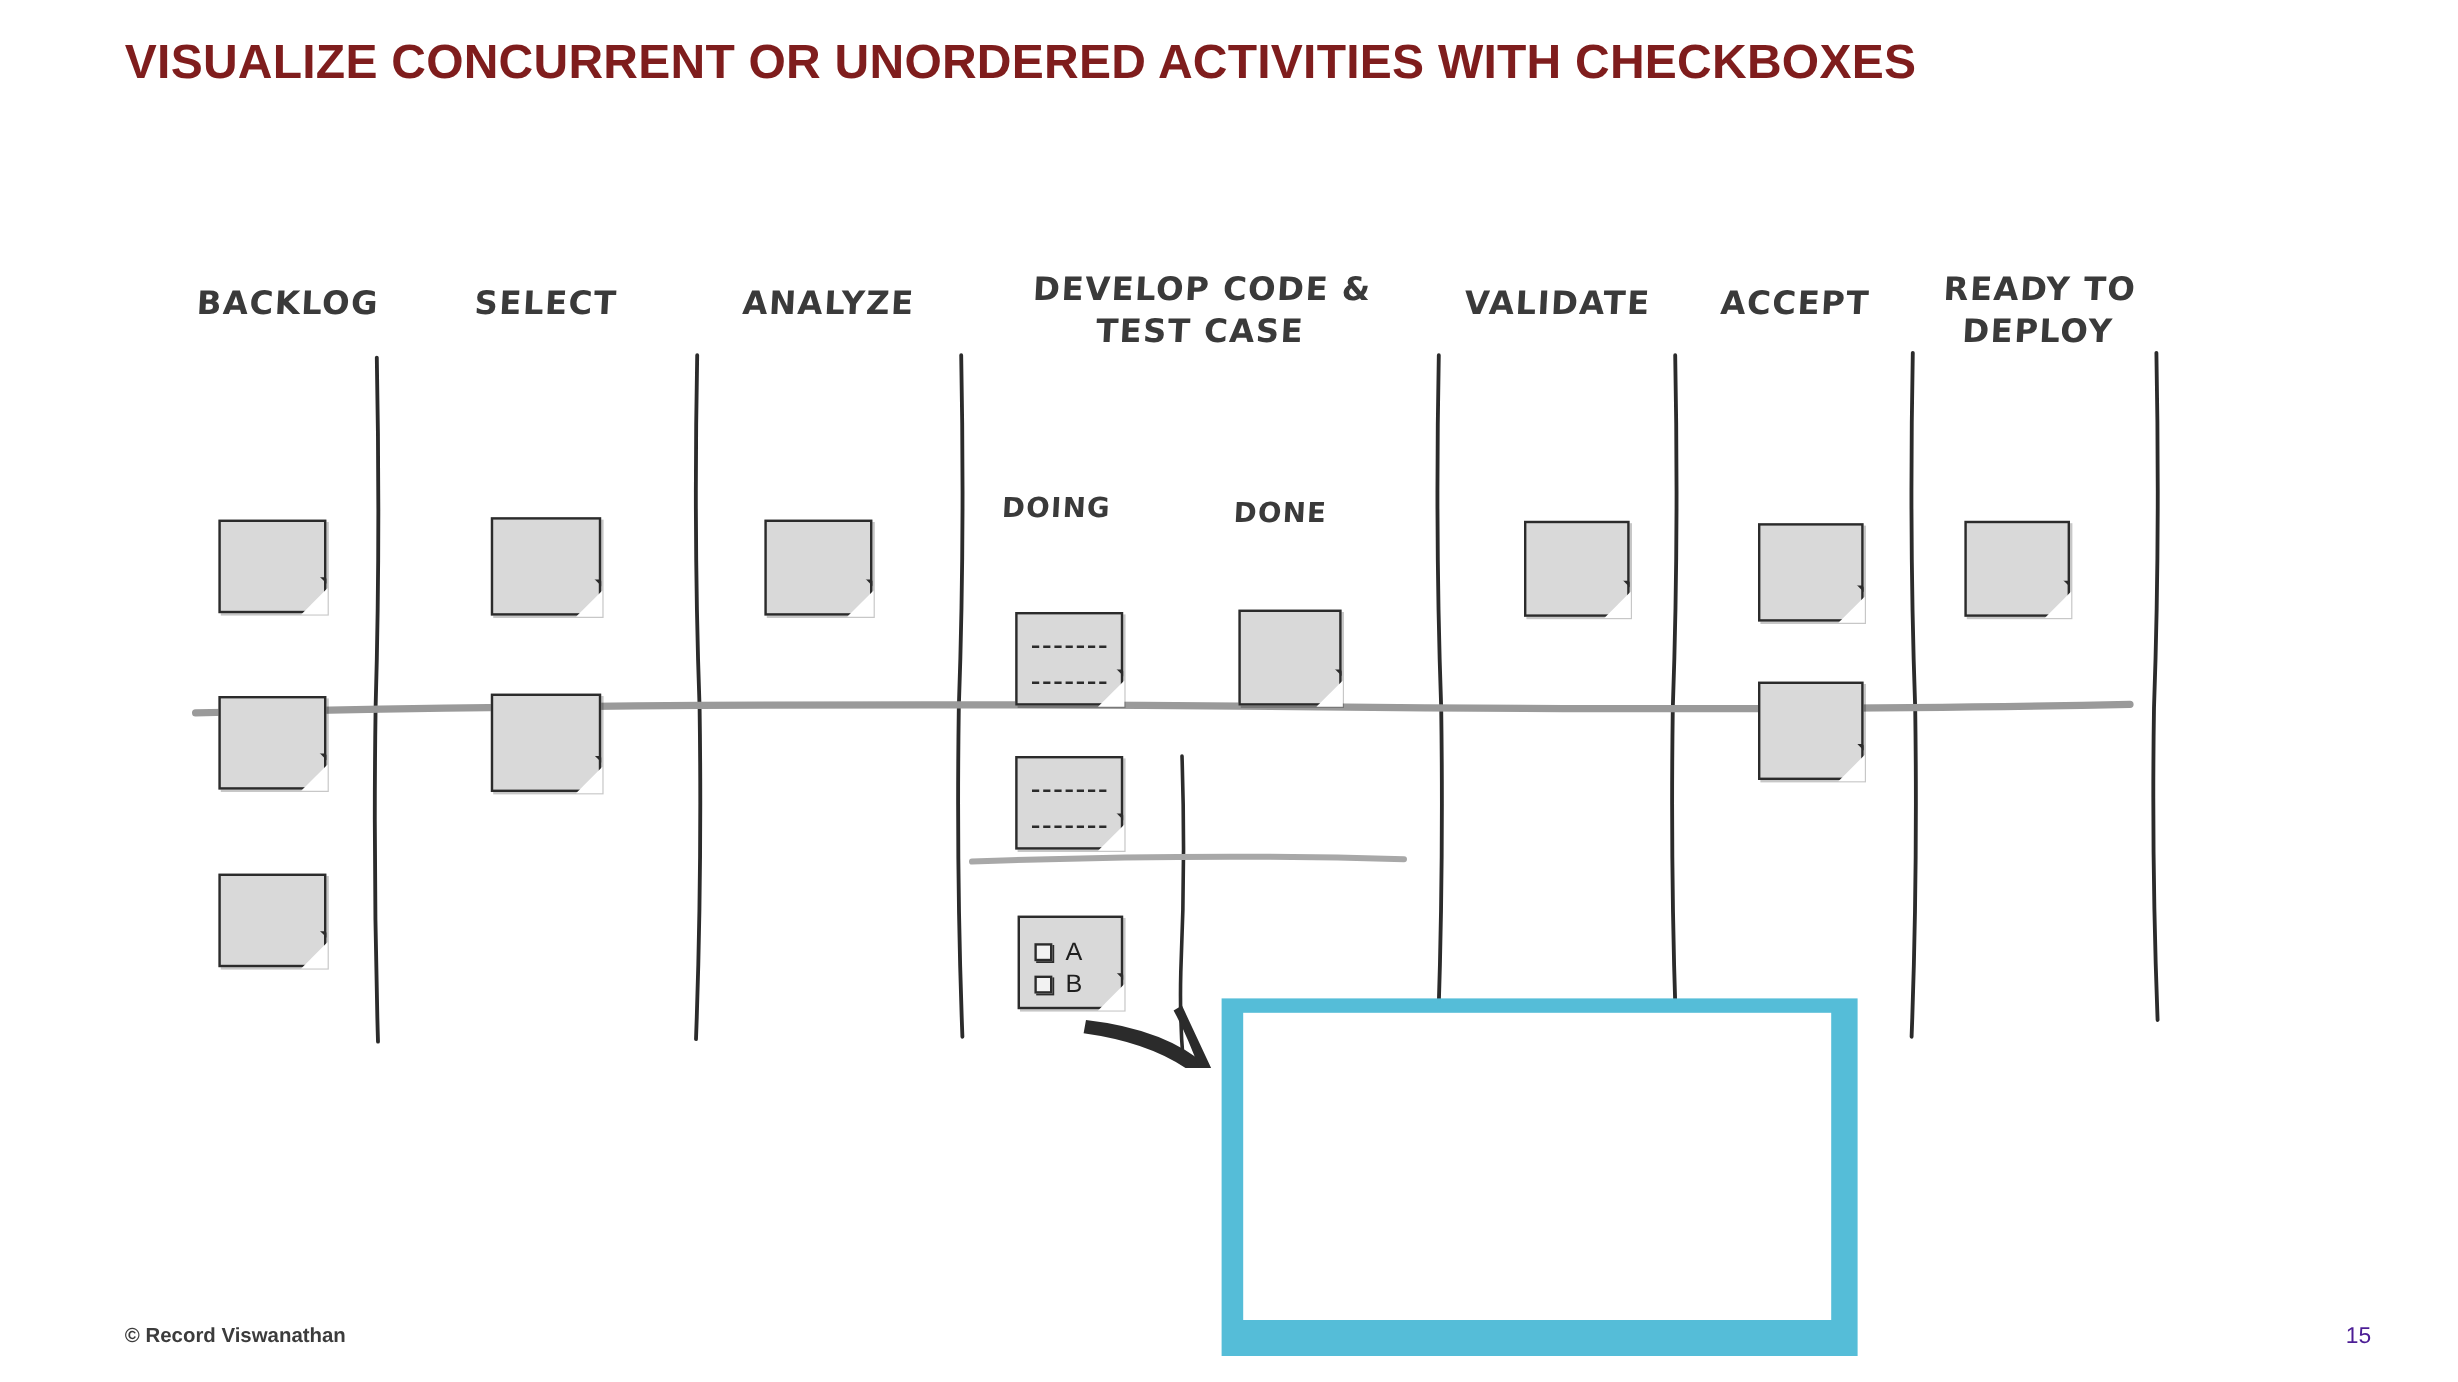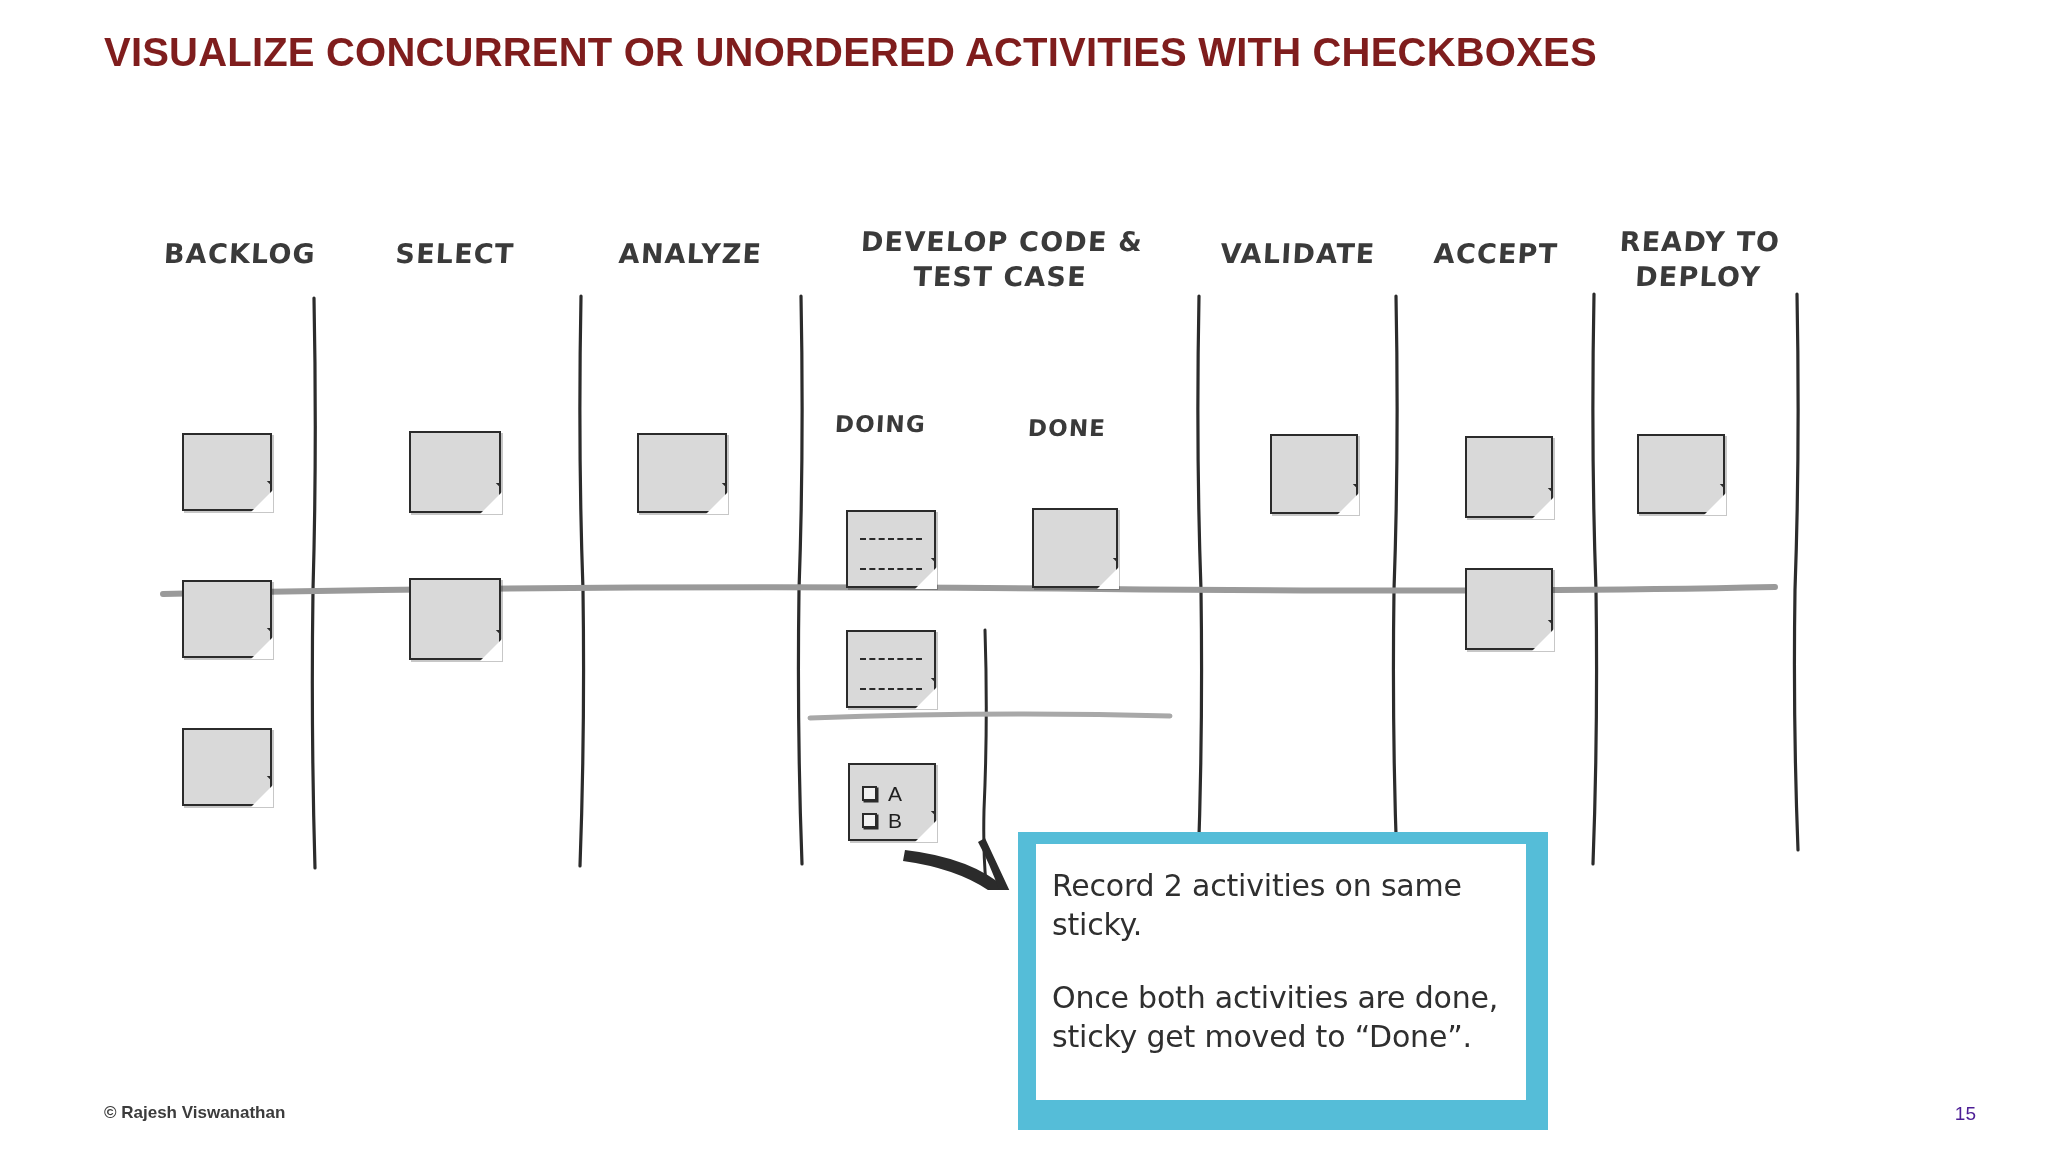--- a/index.html
+++ b/index.html
@@ -306,20 +306,18 @@
   <div class="sticky" style="left:1637px; top:184px; width:88px; height:80px;">
     <span class="fold"></span>
     <span class="fold-edge"></span>
   </div>
 
 </div>
 
 <div id="callout">
   <div id="callout-border"></div>
   <div id="callout-inner">
-    <div class="callout-p">Record 2 activities on same sticky.</div>
     <div class="callout-gap"></div>
-    <div class="callout-p">Once both activities are done, sticky get  moved to “Done”.</div>
   </div>
 </div>
 
-<div id="copyright">© Rajesh Viswanathan</div>
+<div id="copyright">© Record Viswanathan</div>
 <div id="page-number">15</div>
 
 </body></html>

